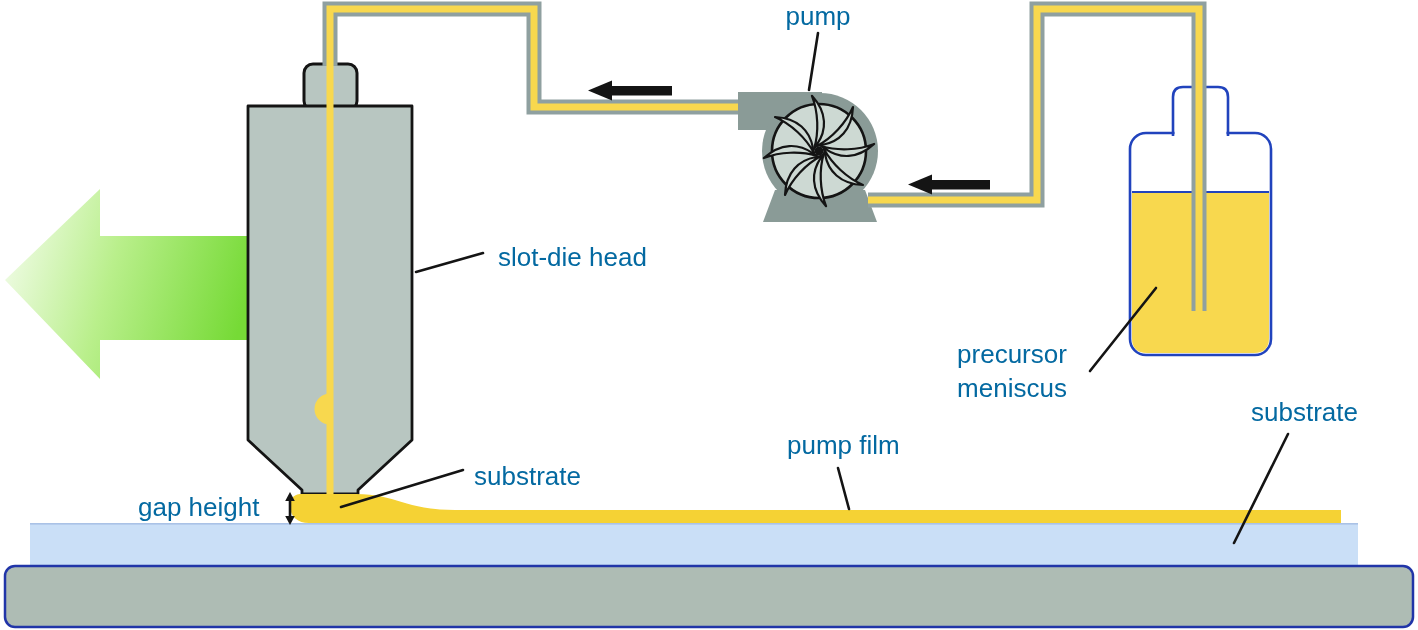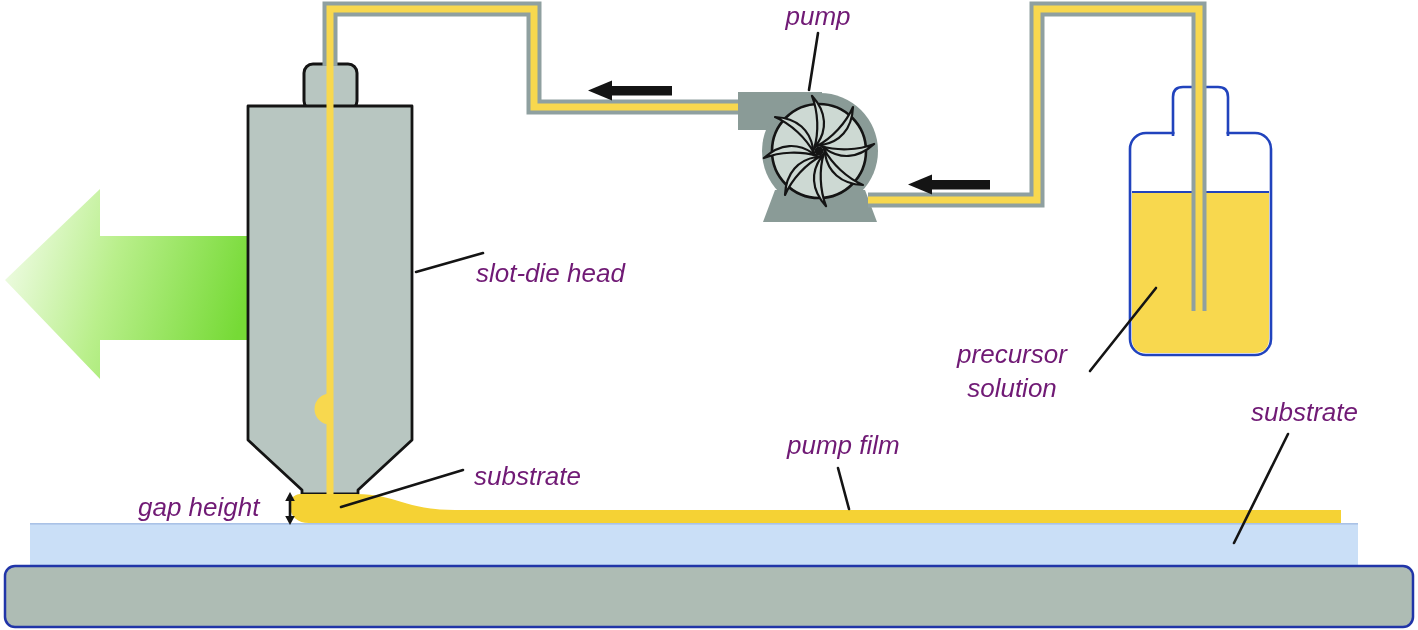--- a/index.html
+++ b/index.html
@@ -2,30 +2,29 @@
 <html><head>
 <meta charset="utf-8">
 <style>
   html,body{margin:0;padding:0;background:#fff;}
   #canvas{
     position:relative;width:1418px;height:630px;background:#ffffff;
     overflow:hidden;font-family:"Liberation Sans",sans-serif;
   }
   #diagram-svg{position:absolute;left:0;top:0;}
   .lbl{
-    position:absolute;color:#701a75;font-size:26px;line-height:1.2;
+    position:absolute;color:#0369a1;font-size:26px;line-height:1.2;
     white-space:nowrap;
-    font-style:italic;
   }
   .lbl.center{text-align:center;}
   .lbl.right{}
   .lbl.multiline{white-space:pre-line;line-height:1.32;}
   
   #lbl-coating{left:18px;top:272px;width:218px;font-size:26px;}
-  #lbl-slotdie{left:476px;top:242px;margin-top:16px;}
+  #lbl-slotdie{left:498px;top:242px;}
   #lbl-pump{left:770px;top:1px;width:96px;}
   #lbl-gap{left:138px;top:492px;width:138px;}
   #lbl-meniscus{left:474px;top:461px;}
   #lbl-thinfilm{left:787px;top:430px;}
   #lbl-precursor{left:936px;top:337px;width:152px;}
   #lbl-substrate{left:1235px;top:397px;margin-left:16px;}
   #lbl-platen{left:597px;top:586px;width:200px;}
 </style>
 </head>
 <body>
@@ -119,15 +118,15 @@
       <line x1="1288" y1="434" x2="1234" y2="543"></line>
     </g>
   </svg>
 
   <div id="lbl-slotdie" class="lbl">slot-die head</div>
   <div id="lbl-pump" class="lbl center">pump</div>
   <div id="lbl-gap" class="lbl right">gap height</div>
   <div id="lbl-meniscus" class="lbl">substrate</div>
   <div id="lbl-thinfilm" class="lbl">pump film</div>
   <div id="lbl-precursor" class="lbl center multiline">precursor
-solution</div>
+meniscus</div>
   <div id="lbl-substrate" class="lbl">substrate</div>
 </div>
 
 </body></html>

